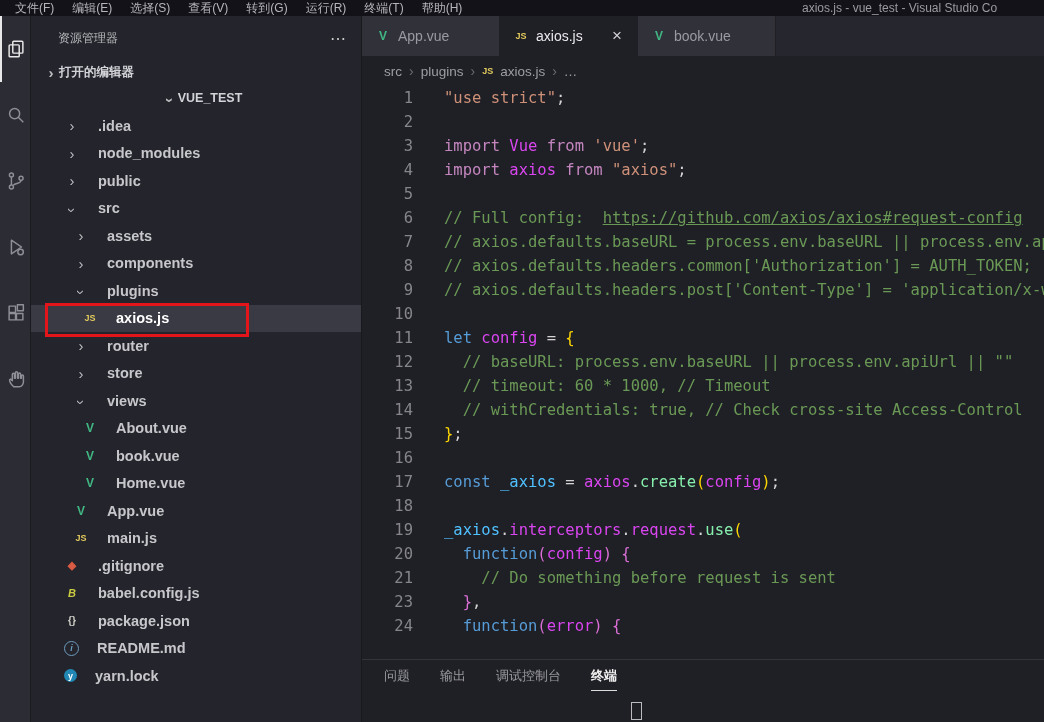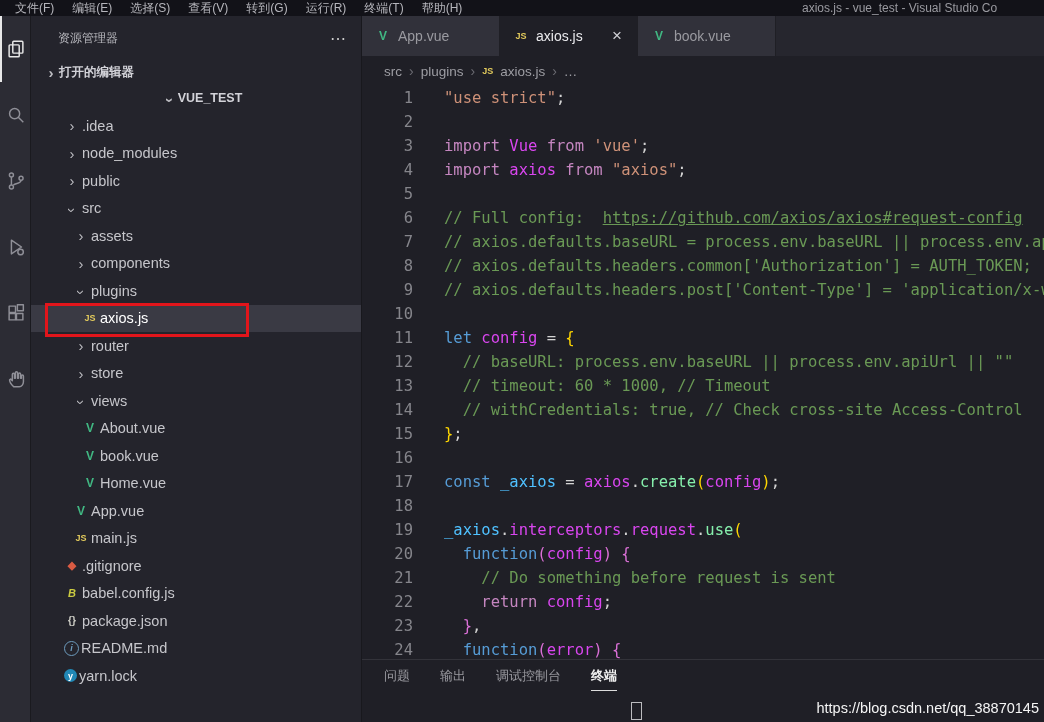--- a/index.html
+++ b/index.html
@@ -31,21 +31,21 @@
   .sec{display:flex;align-items:center;font-weight:bold;color:#d2d2d8;font-size:12.5px;
        padding-left:12px;}
   .sec:nth-child(1){height:24px;}
   .sec:nth-child(2){height:28px;justify-content:center;}
   .chev{display:inline-block;width:16px;font-size:15px;color:#bdbdc2;text-align:center;
         transform-origin:45% 55%;}
   .open > .chev{transform:rotate(90deg);}
   .tree-row{position:relative;height:27.5px;display:flex;align-items:center;font-size:14.5px;
             color:#c6c6cb;white-space:nowrap;cursor:pointer;}
   .tree-row.sel{background:#3a3a44;color:#ffffff;}
-  .tree-label{margin-left:2px;}
+  .tree-label{margin-left:18px;font-weight:bold;}
   .fi{display:inline-flex;align-items:center;justify-content:center;width:16px;height:16px;
       font-weight:bold;flex:none;}
   .fi-js{color:#e2ca5c;font-size:9px;}
   .fi-vue{color:#41b883;font-size:12px;}
   .fi-git{color:#d95b43;font-size:11px;}
   .fi-babel{color:#cbcb41;font-size:11px;font-style:italic;}
   .fi-json{color:#d0d0c8;font-size:10px;}
   .fi-md{width:13px;height:13px;border:1px solid #6d9cbe;border-radius:50%;color:#6d9cbe;
          font-size:9px;font-style:italic;}
   .fi-yarn{width:13px;height:13px;border-radius:50%;background:#2188b6;color:#fff;font-size:9px;}
@@ -294,32 +294,30 @@
         <div class="code-line"><span class="ln">12</span><span class="lc"><span class="tk-cm">  // baseURL: process.env.baseURL || process.env.apiUrl || ""</span></span></div>
         <div class="code-line"><span class="ln">13</span><span class="lc"><span class="tk-cm">  // timeout: 60 * 1000, // Timeout</span></span></div>
         <div class="code-line"><span class="ln">14</span><span class="lc"><span class="tk-cm">  // withCredentials: true, // Check cross-site Access-Control</span></span></div>
         <div class="code-line"><span class="ln">15</span><span class="lc"><span class="tk-b1">}</span><span class="tk-pun">;</span></span></div>
         <div class="code-line"><span class="ln">16</span><span class="lc"></span></div>
         <div class="code-line"><span class="ln">17</span><span class="lc"><span class="tk-st">const </span><span class="tk-cvar">_axios </span><span class="tk-pun">= </span><span class="tk-var">axios</span><span class="tk-pun">.</span><span class="tk-fn">create</span><span class="tk-b1">(</span><span class="tk-var">config</span><span class="tk-b1">)</span><span class="tk-pun">;</span></span></div>
         <div class="code-line"><span class="ln">18</span><span class="lc"></span></div>
         <div class="code-line"><span class="ln">19</span><span class="lc"><span class="tk-cvar">_axios</span><span class="tk-pun">.</span><span class="tk-var">interceptors</span><span class="tk-pun">.</span><span class="tk-var">request</span><span class="tk-pun">.</span><span class="tk-fn">use</span><span class="tk-b1">(</span></span></div>
         <div class="code-line"><span class="ln">20</span><span class="lc"><span class="tk-pun">  </span><span class="tk-st">function</span><span class="tk-b2">(</span><span class="tk-var">config</span><span class="tk-b2">)</span><span class="tk-pun"> </span><span class="tk-b2">{</span></span></div>
         <div class="code-line"><span class="ln">21</span><span class="lc"><span class="tk-cm">    // Do something before request is sent</span></span></div>
-        <div class="code-line"><span class="ln">22</span><span class="lc"><span class="tk-pun">    </span><span class="tk-kw">return </span><span class="tk-var">config</span><span class="tk-pun">;</span></span></div>
         <div class="code-line"><span class="ln">23</span><span class="lc"><span class="tk-pun">  </span><span class="tk-b2">}</span><span class="tk-pun">,</span></span></div>
         <div class="code-line"><span class="ln">24</span><span class="lc"><span class="tk-pun">  </span><span class="tk-st">function</span><span class="tk-b2">(</span><span class="tk-var">error</span><span class="tk-b2">)</span><span class="tk-pun"> </span><span class="tk-b2">{</span></span></div>
       </div>
 
     <div class="panel">
       <div class="panel-tabs" id="ptabs">
           <span class="ptab">问题</span>
           <span class="ptab">输出</span>
           <span class="ptab">调试控制台</span>
           <span class="ptab active">终端</span>
         </div>
       <div class="panel-content">
         <span class="cursor"></span>
       </div>
     </div>
-    <div class="watermark">https://blog.csdn.net/qq_38870145</div>
   </div>
 
 </div>
 
 </body></html>

